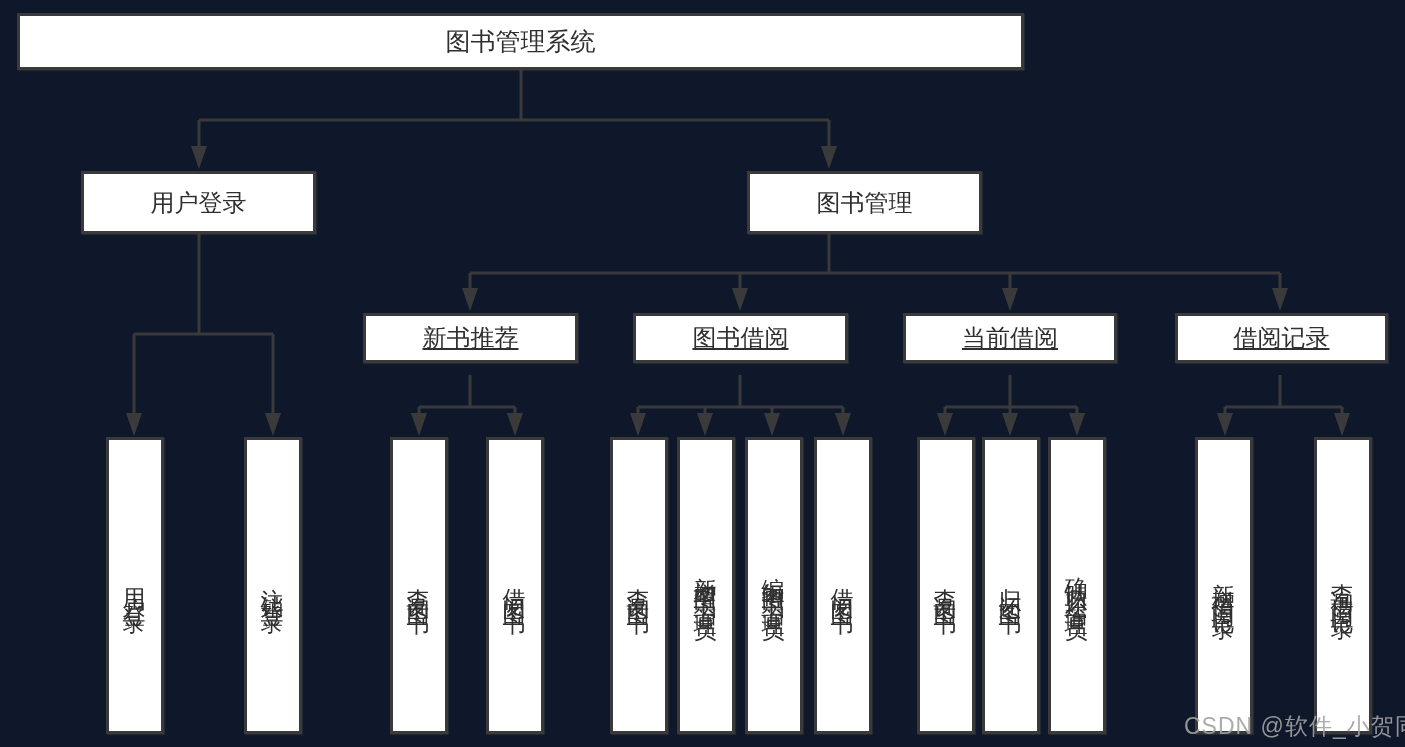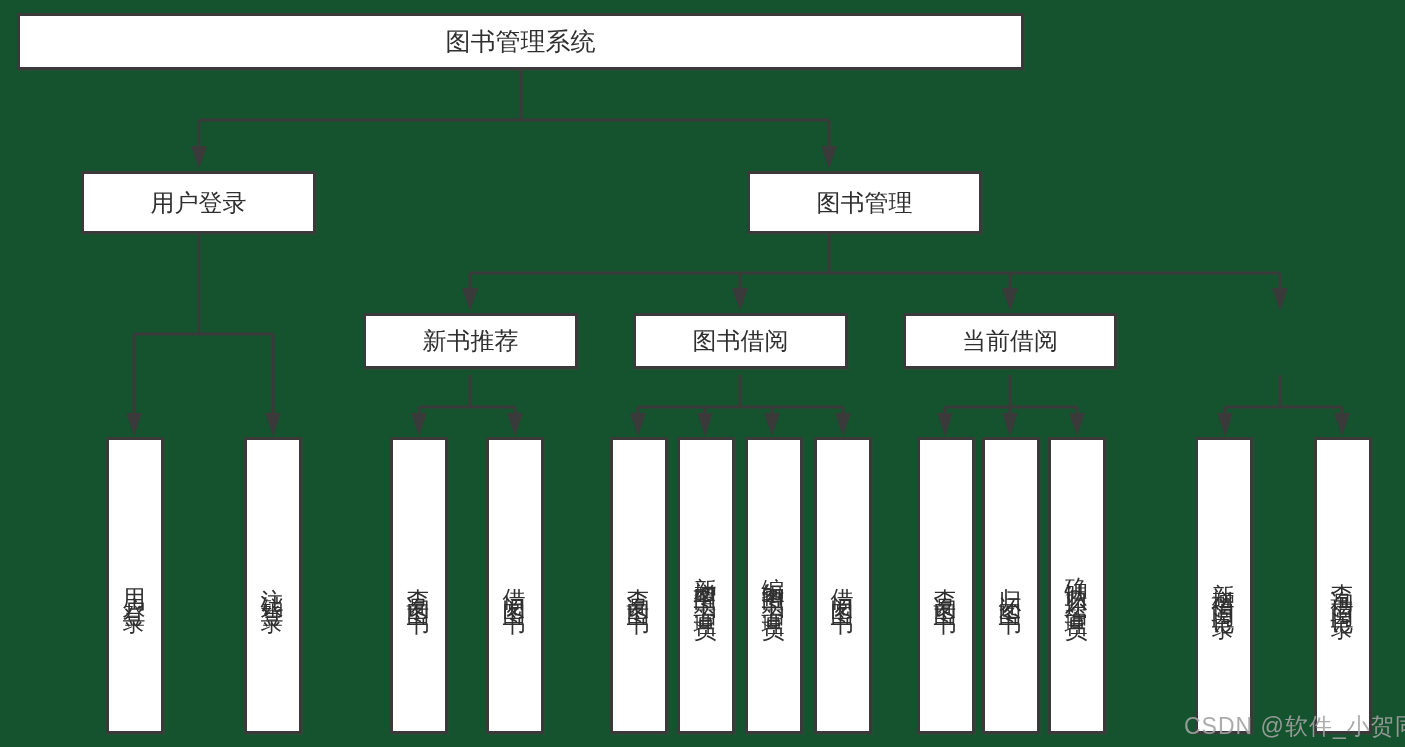--- a/index.html
+++ b/index.html
@@ -1,20 +1,20 @@
 <!DOCTYPE html>
 <html><head>
 <meta charset="utf-8">
 <style>
   html, body { margin: 0; padding: 0; background: #ffffff; }
   .page {
     position: relative;
     width: 1405px;
     height: 747px;
-    background: #14532d;
+    background: #0f172a;
     font-family: "Liberation Sans", "DejaVu Sans", sans-serif;
     color: #2f2f2f;
     overflow: hidden;
   }
   svg.connectors {
     position: absolute;
     left: 0; top: 0;
     width: 1405px;
     height: 747px;
     z-index: 1;
@@ -28,21 +28,21 @@
     align-items: center;
     justify-content: center;
     box-sizing: border-box;
     z-index: 2;
   }
   .node .lbl { white-space: nowrap; }
   .root-node    { left: 17px;  top: 13px;  width: 1007px; height: 57px; font-size: 25px; }
   .branch-node  { top: 171px;  width: 235px; height: 63px; font-size: 24px; }
   .b-user-login { left: 81px; }
   .b-book-mgmt  { left: 707px; margin-left: 40px; }
-  .l3-node      { top: 313px;  width: 215px; height: 56px; font-size: 24px; }
+  .l3-node      { top: 313px;  width: 215px; height: 50px; font-size: 24px; text-decoration: underline; }
   .l3-a { left: 363px; }
   .l3-b { left: 633px; }
   .l3-c { left: 903px;  width: 214px; }
   .l3-d { left: 1175px; width: 213px; }
   .leaf {
     top: 437px;
     width: 58px;
     height: 297px;
     font-size: 23px;
     writing-mode: vertical-rl;
@@ -109,20 +109,23 @@
 
   <div class="node l3-node l3-a">
     <span class="lbl">新书推荐</span>
   </div>
   <div class="node l3-node l3-c">
     <span class="lbl">当前借阅</span>
   </div>
   <div class="node l3-node l3-b">
     <span class="lbl">图书借阅</span>
   </div>
+  <div class="node l3-node l3-d">
+    <span class="lbl">借阅记录</span>
+  </div>
 
   <div class="node leaf lf1">
     <span class="lbl">用户登录</span>
   </div>
   <div class="node leaf lf2">
     <span class="lbl">注销登录</span>
   </div>
 
   <div class="node leaf lf3">
     <span class="lbl">查询图书</span>

